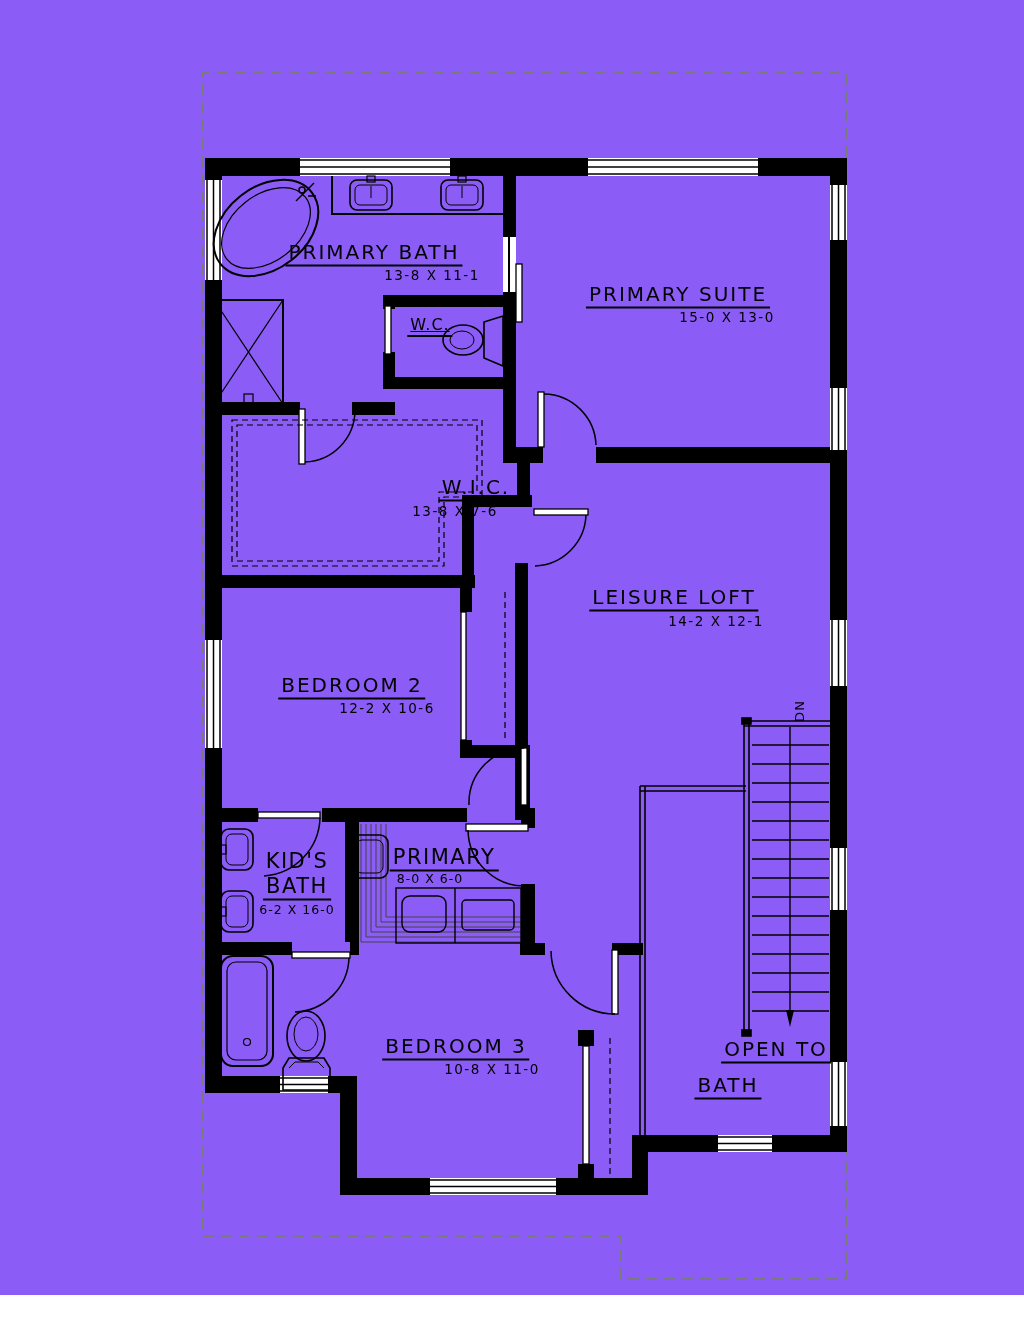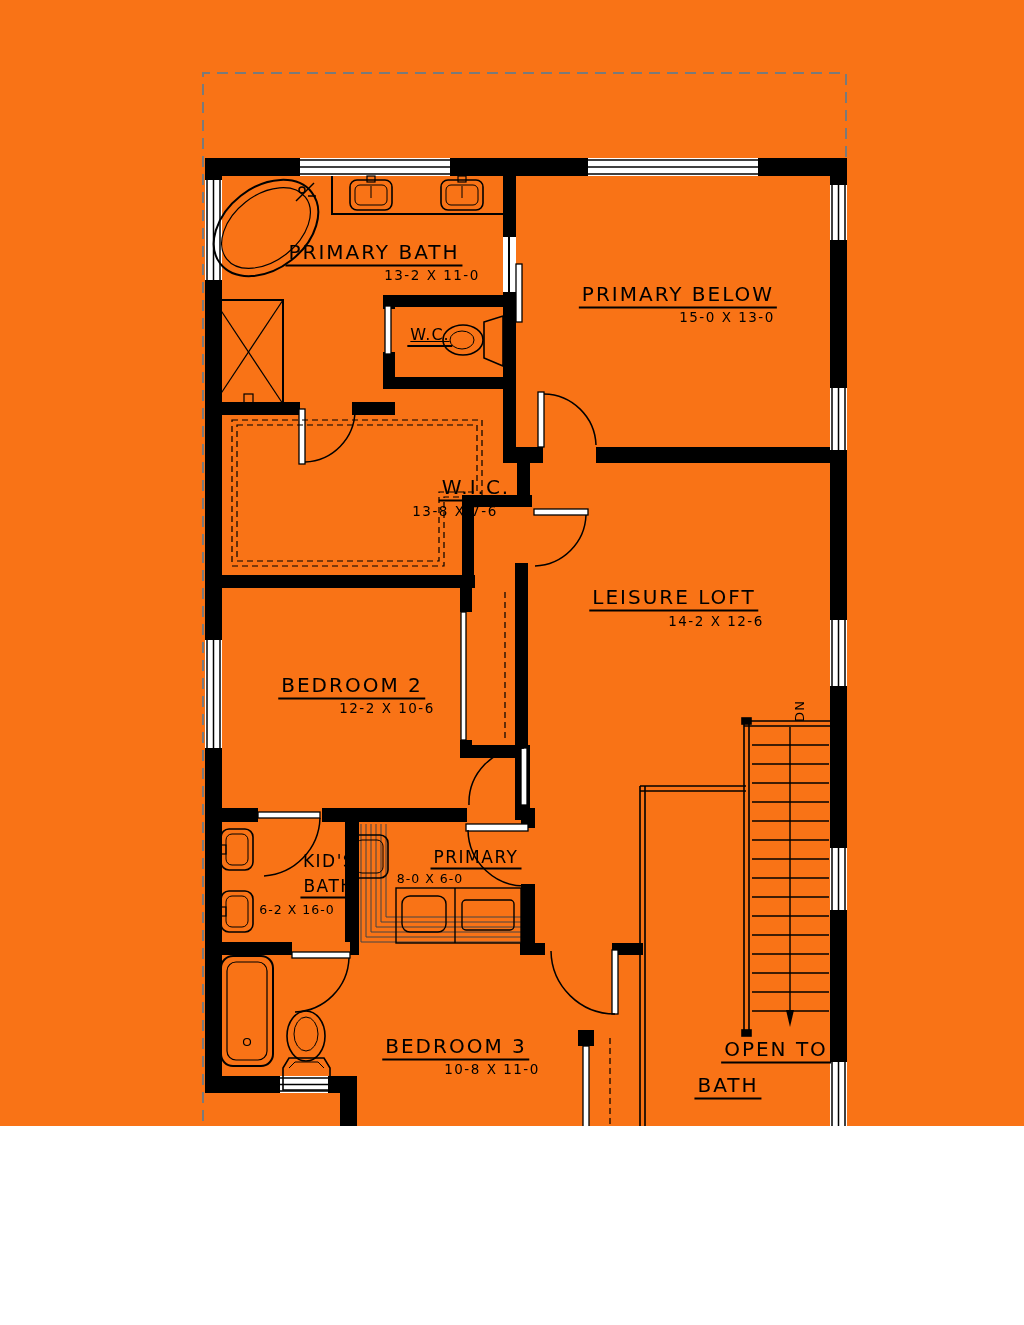--- a/index.html
+++ b/index.html
@@ -1,24 +1,24 @@
 <!DOCTYPE html>
 <html><head>
 <meta charset="utf-8">
 <style>
   html,body{margin:0;padding:0;background:#fff;}
-  #plan{position:relative;width:1024px;height:1126px;background:#f97316;overflow:hidden;
+  #plan{position:relative;width:1024px;height:1295px;background:#8b5cf6;overflow:hidden;
         font-family:"DejaVu Sans",sans-serif;}
   #plan svg{position:absolute;left:0;top:0;}
   .lbl{position:absolute;transform:translate(-50%,-50%);white-space:nowrap;color:#000;}
   .nm{font-size:20px;letter-spacing:2px;font-weight:500;
       border-bottom:2.5px solid #000;padding:0 3px 1px 3px;}
   .nm-nl{border-bottom:none;}
   .dim{font-size:13.5px;letter-spacing:1.5px;font-weight:500;}
-  .sm{font-size:17px;letter-spacing:1.5px;margin-left:32px;}
+  .sm{font-size:21px;letter-spacing:1.5px;}
   .smd{font-size:12.5px;letter-spacing:1px;}
   .wc{font-size:16px;letter-spacing:1px;}
   .dn{transform:translate(-50%,-50%) rotate(-90deg);font-size:13px;letter-spacing:1px;font-weight:500;}
 </style>
 </head>
 <body>
 
 <div id="plan">
 
 <svg width="1024" height="1325" viewBox="0 0 1024 1325">
@@ -327,32 +327,32 @@
 
   <g stroke="#000" stroke-width="1.6" fill="none">
     <line x1="640" y1="786" x2="640" y2="1135"></line>
         <line x1="645" y1="786" x2="645" y2="1135"></line>
     <line x1="640" y1="786" x2="746" y2="786"></line>
         <line x1="640" y1="791" x2="746" y2="791"></line>
   </g>
 </svg>
 
 <div class="lbl nm" style="left:374px;top:253px;">PRIMARY BATH</div>
-<div class="lbl dim" style="left:432px;top:275px;">13-2 X 11-0</div>
-
-<div class="lbl nm wc" style="left:430px;top:336px;text-decoration:underline;">W.C.</div>
-
-<div class="lbl nm" style="left:678px;top:295px;">PRIMARY BELOW</div>
+<div class="lbl dim" style="left:432px;top:275px;">13-8 X 11-1</div>
+
+<div class="lbl nm wc" style="left:430px;top:326px;text-decoration:underline;">W.C.</div>
+
+<div class="lbl nm" style="left:678px;top:295px;">PRIMARY SUITE</div>
 <div class="lbl dim" style="left:727px;top:317px;">15-0 X 13-0</div>
 
 <div class="lbl nm" style="left:460px;top:488px;margin-left:16px;">W.I.C.</div>
 <div class="lbl dim" style="left:455px;top:511px;">13-8 X 7-6</div>
 
 <div class="lbl nm" style="left:674px;top:598px;">LEISURE LOFT</div>
-<div class="lbl dim" style="left:716px;top:621px;">14-2 X 12-6</div>
+<div class="lbl dim" style="left:716px;top:621px;">14-2 X 12-1</div>
 
 <div class="lbl nm" style="left:352px;top:686px;">BEDROOM 2</div>
 <div class="lbl dim" style="left:387px;top:708px;text-align:center;">12-2 X 10-6</div>
 
 <div class="lbl nm nm-nl sm" style="left:297px;top:861px;">KID'S</div>
 <div class="lbl nm sm" style="left:297px;top:887px;">BATH</div>
 <div class="lbl dim smd" style="left:297px;top:909px;text-align:center;">6-2 X 16-0</div>
 
 <div class="lbl nm sm" style="left:444px;top:858px;">PRIMARY</div>
 <div class="lbl dim smd" style="left:430px;top:878px;">8-0 X 6-0</div>

